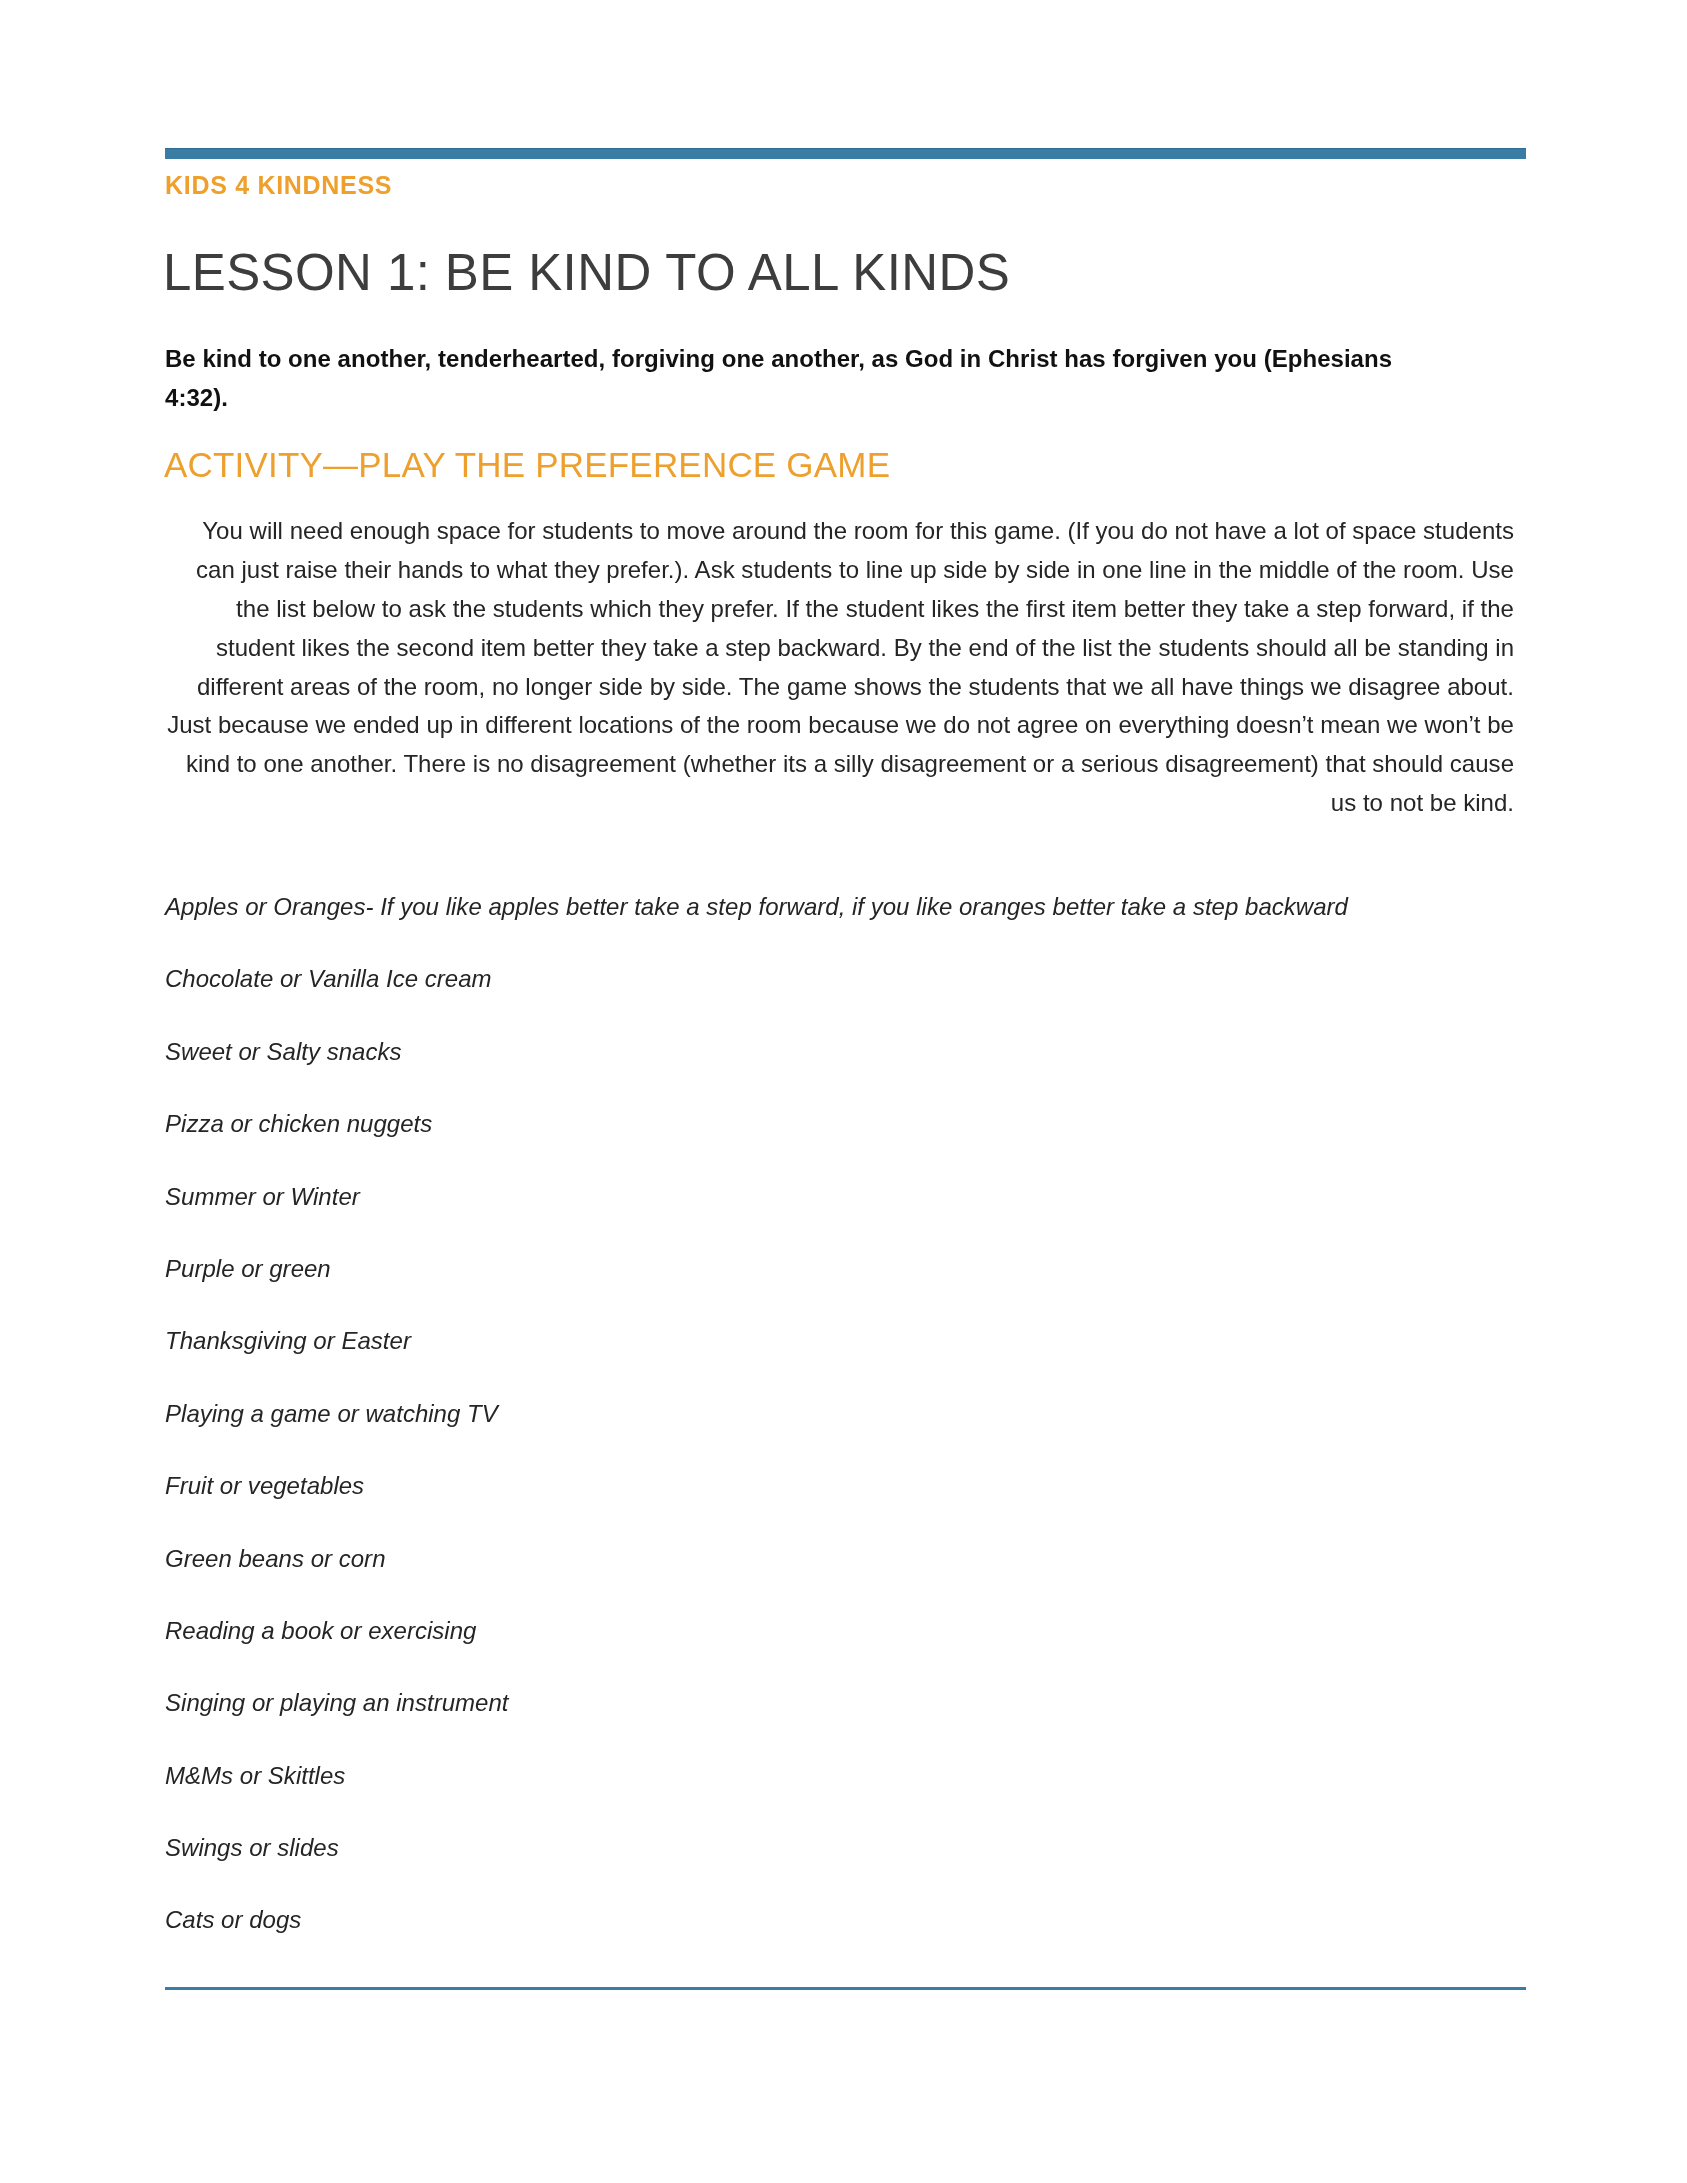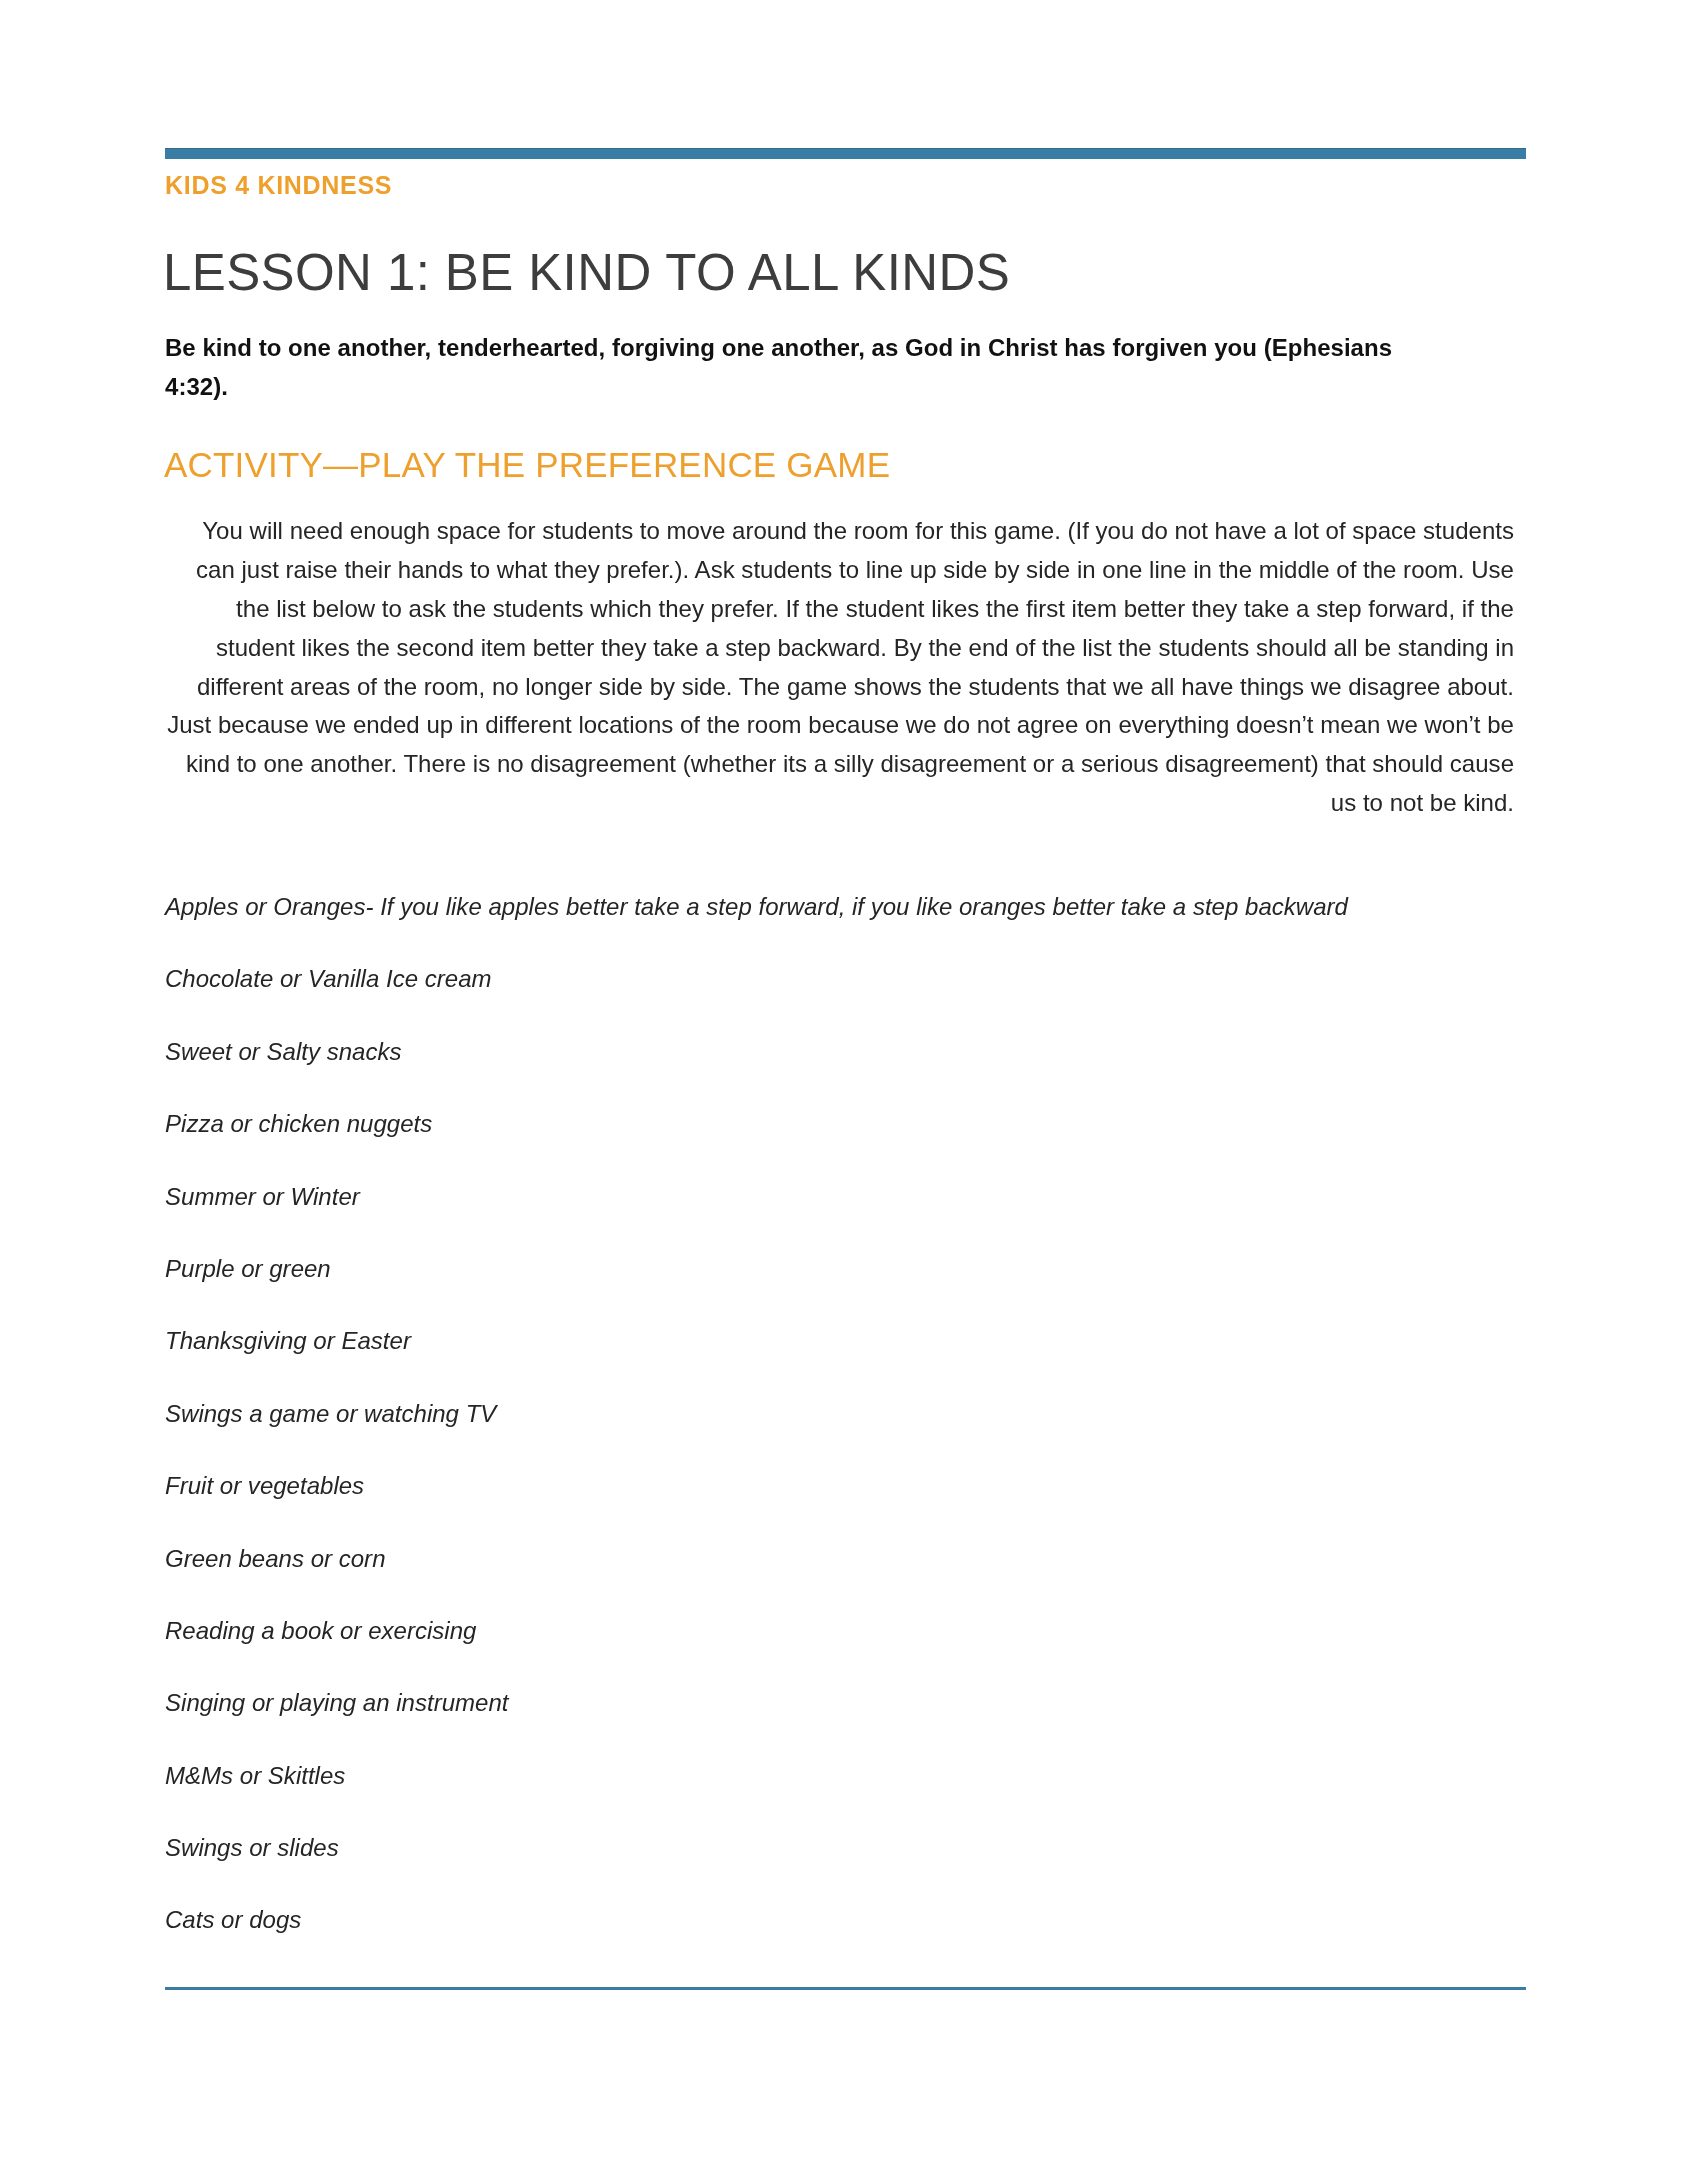--- a/index.html
+++ b/index.html
@@ -67,21 +67,21 @@
     color: #3d3d3d;
     letter-spacing: 0.4px;
     line-height: 1.12;
     white-space: nowrap;
   }
 
   
   .scripture {
     position: absolute;
     left: 165px;
-    top: 305px;
+    top: 316px;
     width: 1252px;
     font-size: 24px;
     font-weight: bold;
     color: #111111;
     line-height: 1.62;
     letter-spacing: 0.04px;
   }
 
   
   .section-heading {
@@ -151,21 +151,21 @@
   <p class="body-paragraph">You will need enough space for students to move around the room for this game.  (If you do not have a lot of space students can just raise their hands to what they prefer.). Ask students to line up side by side in one line in the middle of the room.  Use the list below to ask the students which they prefer.  If the student likes the first item better they take a step forward, if the student likes the second item better they take a step backward.  By the end of the list the students should all be standing in different areas of the room, no longer side by side.  The game shows the students that we all have things we disagree about.  Just because we ended up in different locations of the room because we do not agree on everything doesn’t mean we won’t be kind to one another.  There is no disagreement (whether its a silly disagreement or a serious disagreement) that should cause us to not be kind.</p>
 
   <ul class="pref-list" id="pref-list">
       <li>Apples or Oranges- If you like apples better take a step forward, if you like oranges better take a step backward</li>
       <li>Chocolate or Vanilla Ice cream</li>
       <li>Sweet or Salty snacks</li>
       <li>Pizza or chicken nuggets</li>
       <li>Summer or Winter</li>
       <li>Purple or green</li>
       <li>Thanksgiving or Easter</li>
-      <li>Swings a game or watching TV</li>
+      <li>Playing a game or watching TV</li>
       <li>Fruit or vegetables</li>
       <li>Green beans or corn</li>
       <li>Reading a book or exercising</li>
       <li>Singing or playing an instrument</li>
       <li>M&amp;Ms or Skittles</li>
       <li>Swings or slides</li>
       <li>Cats or dogs</li>
     </ul>
 
   <div class="rule-bottom"></div>

